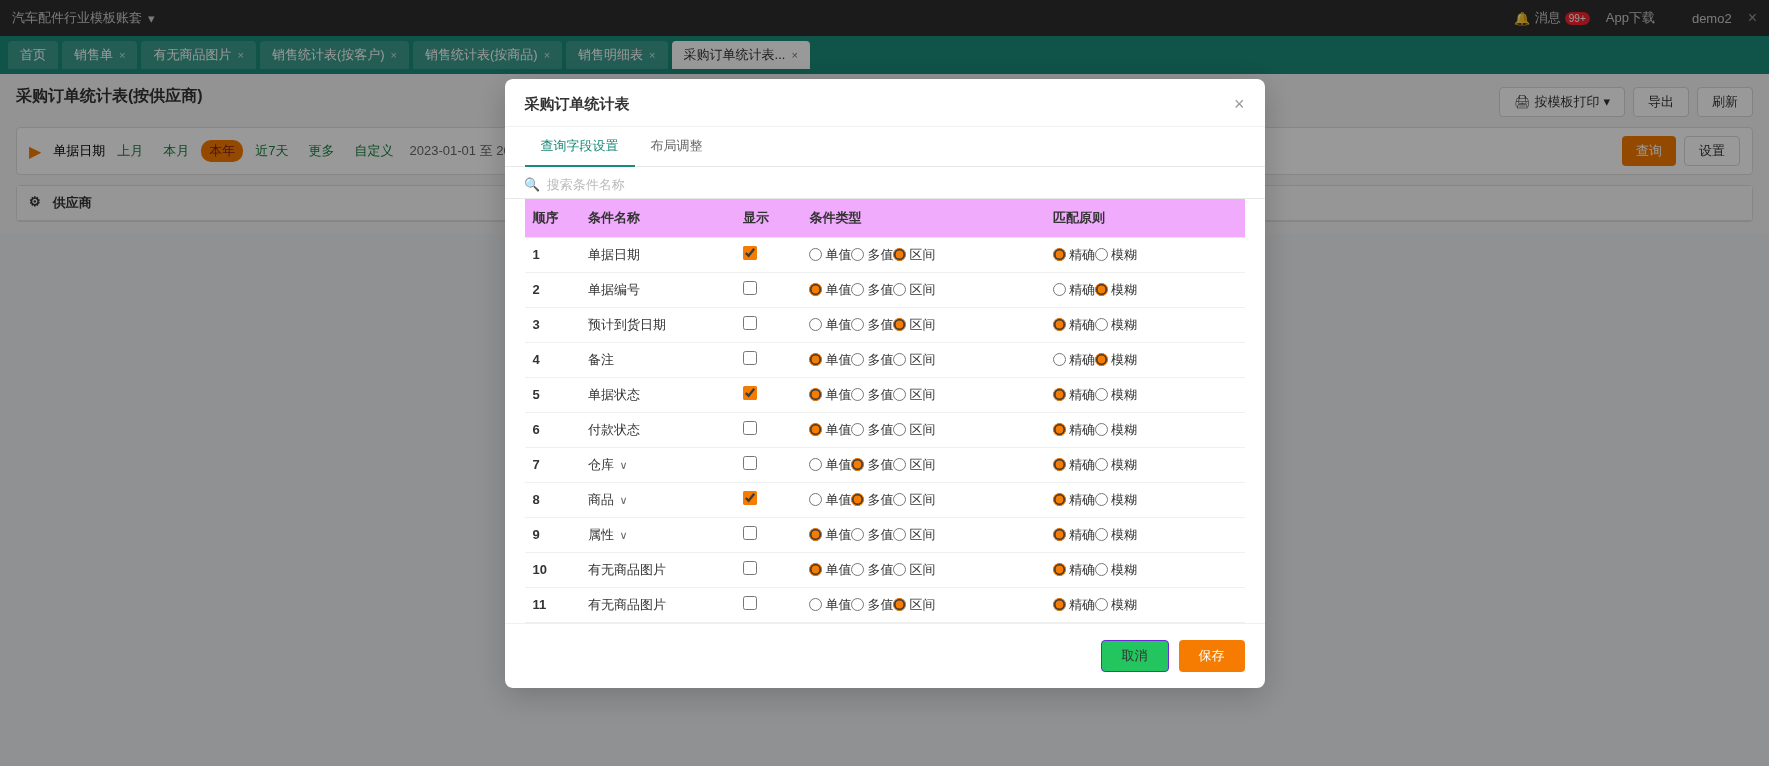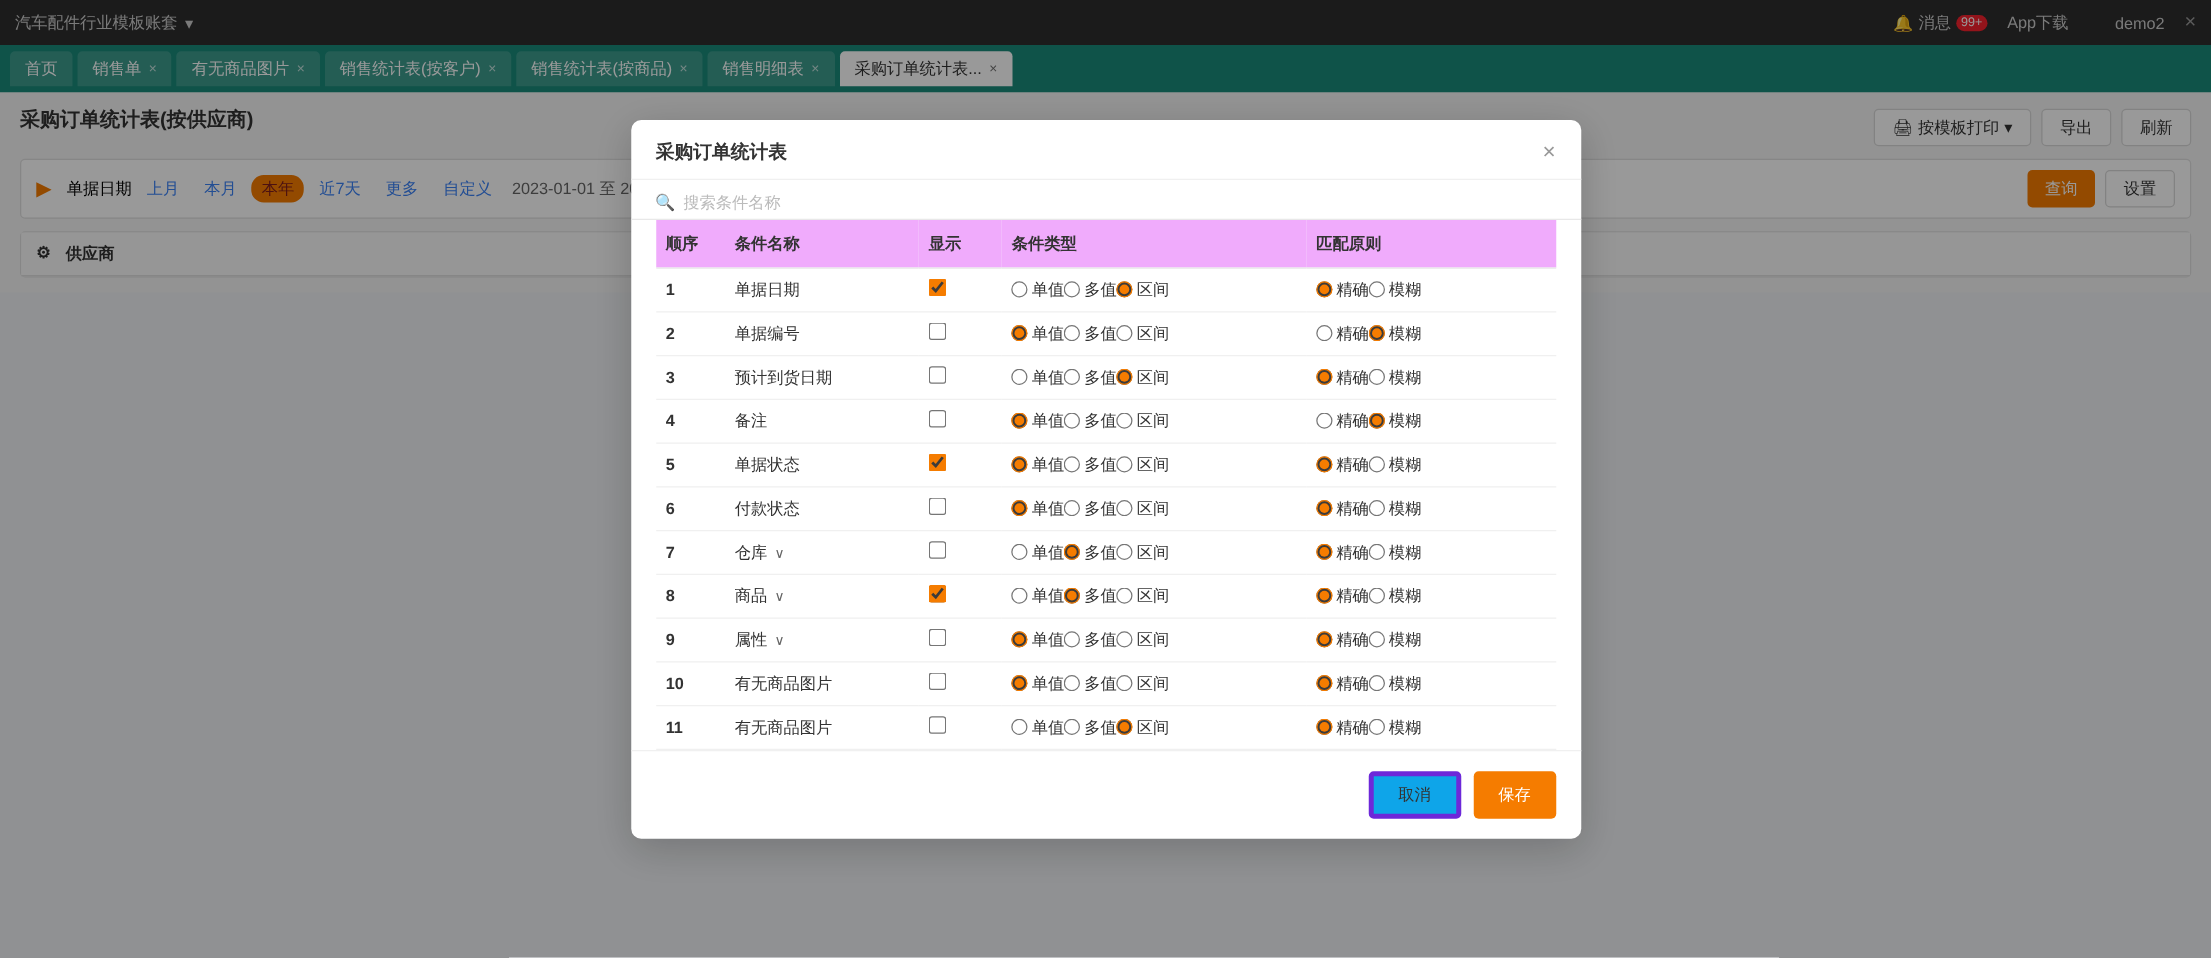--- a/index.html
+++ b/index.html
@@ -63,21 +63,21 @@
       border-radius: 4px;
       cursor: pointer;
       font-size: 13px;
     }
     .toolbar-right {
       margin-left: auto;
       display: flex;
       gap: 8px;
     }
     .date-filter { display: flex; align-items: center; gap: 4px; font-size: 13px; }
-    .date-tag { padding: 2px 8px; border-radius: 3px; cursor: pointer; color: #3b82f6; }
+    .date-tag { padding: 2px 8px; border-radius: 3px; cursor: pointer; color: #15803d; }
     .date-tag.active { background: #f57c00; color: #7f1d1d; border-radius: 10px; }
 
     
     .table-area {
       background: white;
       border-radius: 4px;
       border: 1px solid #e0e0e0;
     }
     .table-header {
       display: flex;
@@ -199,22 +199,22 @@
 
     .dialog-footer {
       display: flex;
       justify-content: flex-end;
       padding: 16px 20px;
       gap: 10px;
       border-top: 1px solid #f0f0f0;
     }
     .btn-cancel {
       padding: 6px 20px;
-      border: 4px solid #6d28d9;
-      background: #0ea5e9;
+      border: 1px solid #6d28d9;
+      background: #22c55e;
       border-radius: 4px;
       cursor: pointer;
       font-size: 13px;
       color: #333;
     }
     .btn-save {
       padding: 6px 20px;
       border: none;
       background: #f57c00;
       color: white;
@@ -330,20 +330,28 @@
 </div>
 
 <div class="overlay">
   <div class="dialog">
 
     <div class="dialog-header">
       <span class="dialog-title">采购订单统计表</span>
       <span class="dialog-close">×</span>
     </div>
 
+    <div class="dialog-tabs">
+      <div class="dialog-tab active">
+        <span>查询字段设置</span>
+      </div>
+      <div class="dialog-tab">
+        <span>布局调整</span>
+      </div>
+    </div>
 
     <div class="dialog-search">
       <span class="search-icon-wrap">🔍</span>
       <input class="search-input" type="text" placeholder="搜索条件名称" style="">
     </div>
 
     <div class="dialog-table-wrap">
       <table class="dialog-table">
         <thead>
           <tr>

